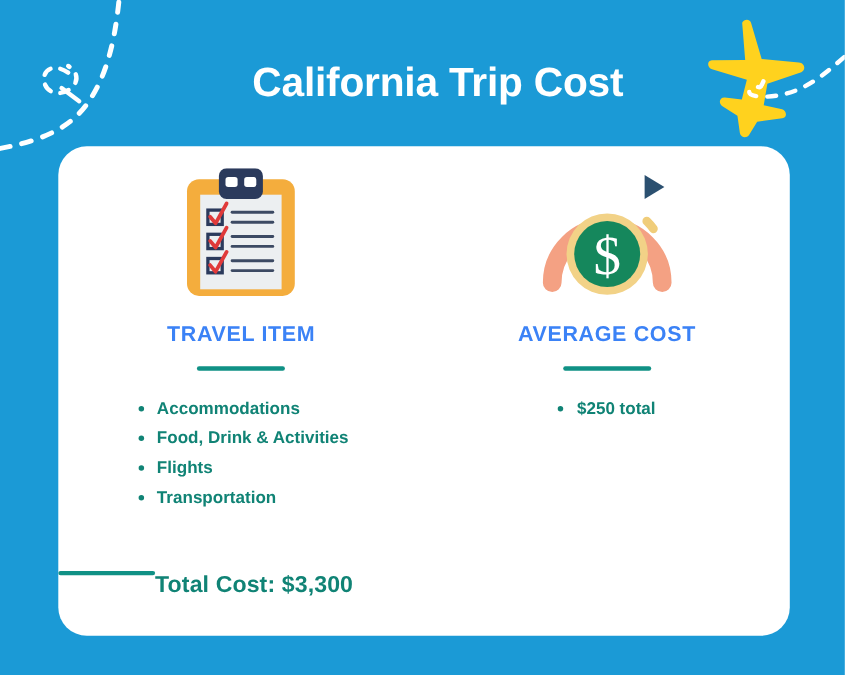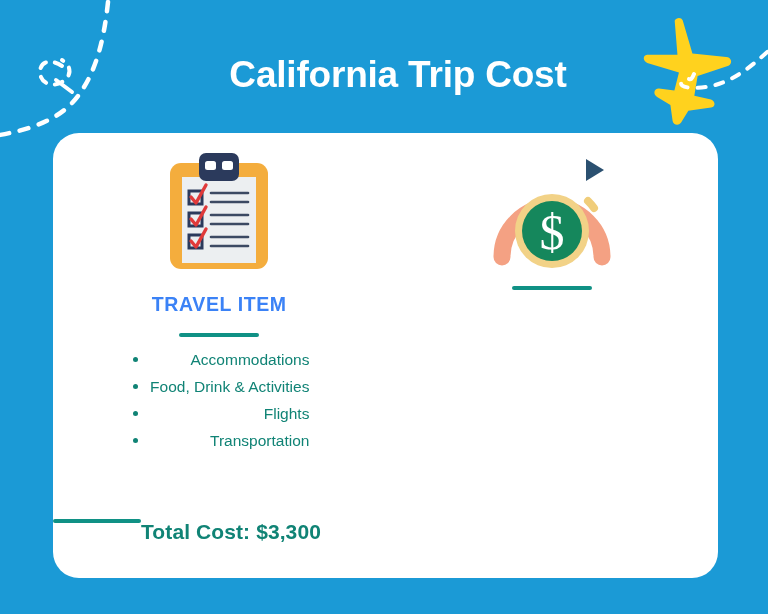--- a/index.html
+++ b/index.html
@@ -74,28 +74,27 @@
   }
   .divider {
     margin-top:17px;
     width:80px; height:4px;
     background:#109185;
     border-radius:2px;
   }
 
   
   .bullets {
-    margin-top:9px;
+    margin-top:21px;
     list-style:none;
     color:#108375;
     font-size:15.5px;
-    font-weight:normal;
+    font-weight:bold;
     line-height:27px;
     align-self:center;
-    text-align:right;
   }
   .bullets li {
     position:relative;
     padding-left:17px;
     white-space:nowrap;
   }
   .bullets li::before {
     content:"";
     position:absolute;
     left:0; top:11px;
@@ -233,23 +232,25 @@
           <path d="M95 48 A50 50 0 0 1 101 55" fill="none" stroke="#f0cd7a" stroke-width="8" stroke-linecap="round"></path>
 
           <circle cx="59" cy="78" r="37" fill="#f2d287"></circle>
 
           <circle cx="59" cy="78" r="30" fill="#15875c"></circle>
 
           <text x="59" y="96" text-anchor="middle" font-family="Liberation Serif, serif" font-size="50" fill="#ffffff">$</text>
         </svg>
       </div>
 
+      <div class="col-head">Average Cost</div>
       <div class="divider"></div>
 
       <ul class="bullets">
+        <li>$250 total</li>
       </ul>
     </div>
   </div>
 
   <div class="total-wrap">
     <div class="total-divider"></div>
     <div class="total-text">Total Cost: $3,300</div>
   </div>
 </div>
 

